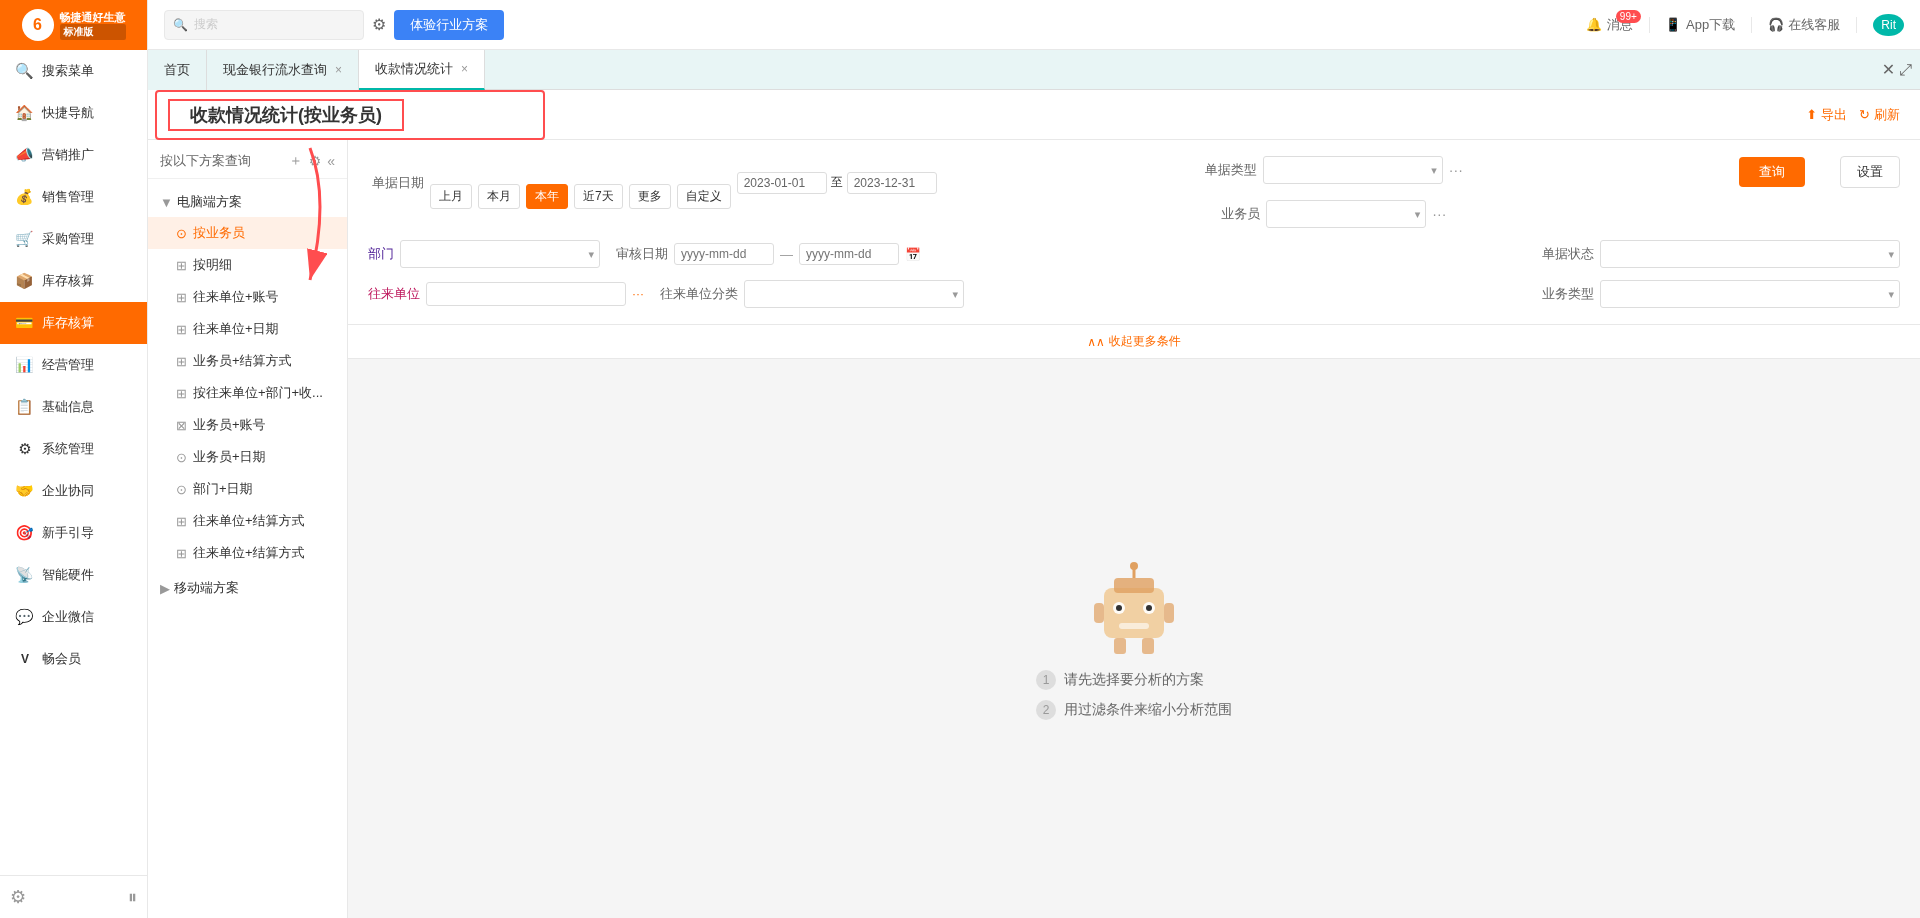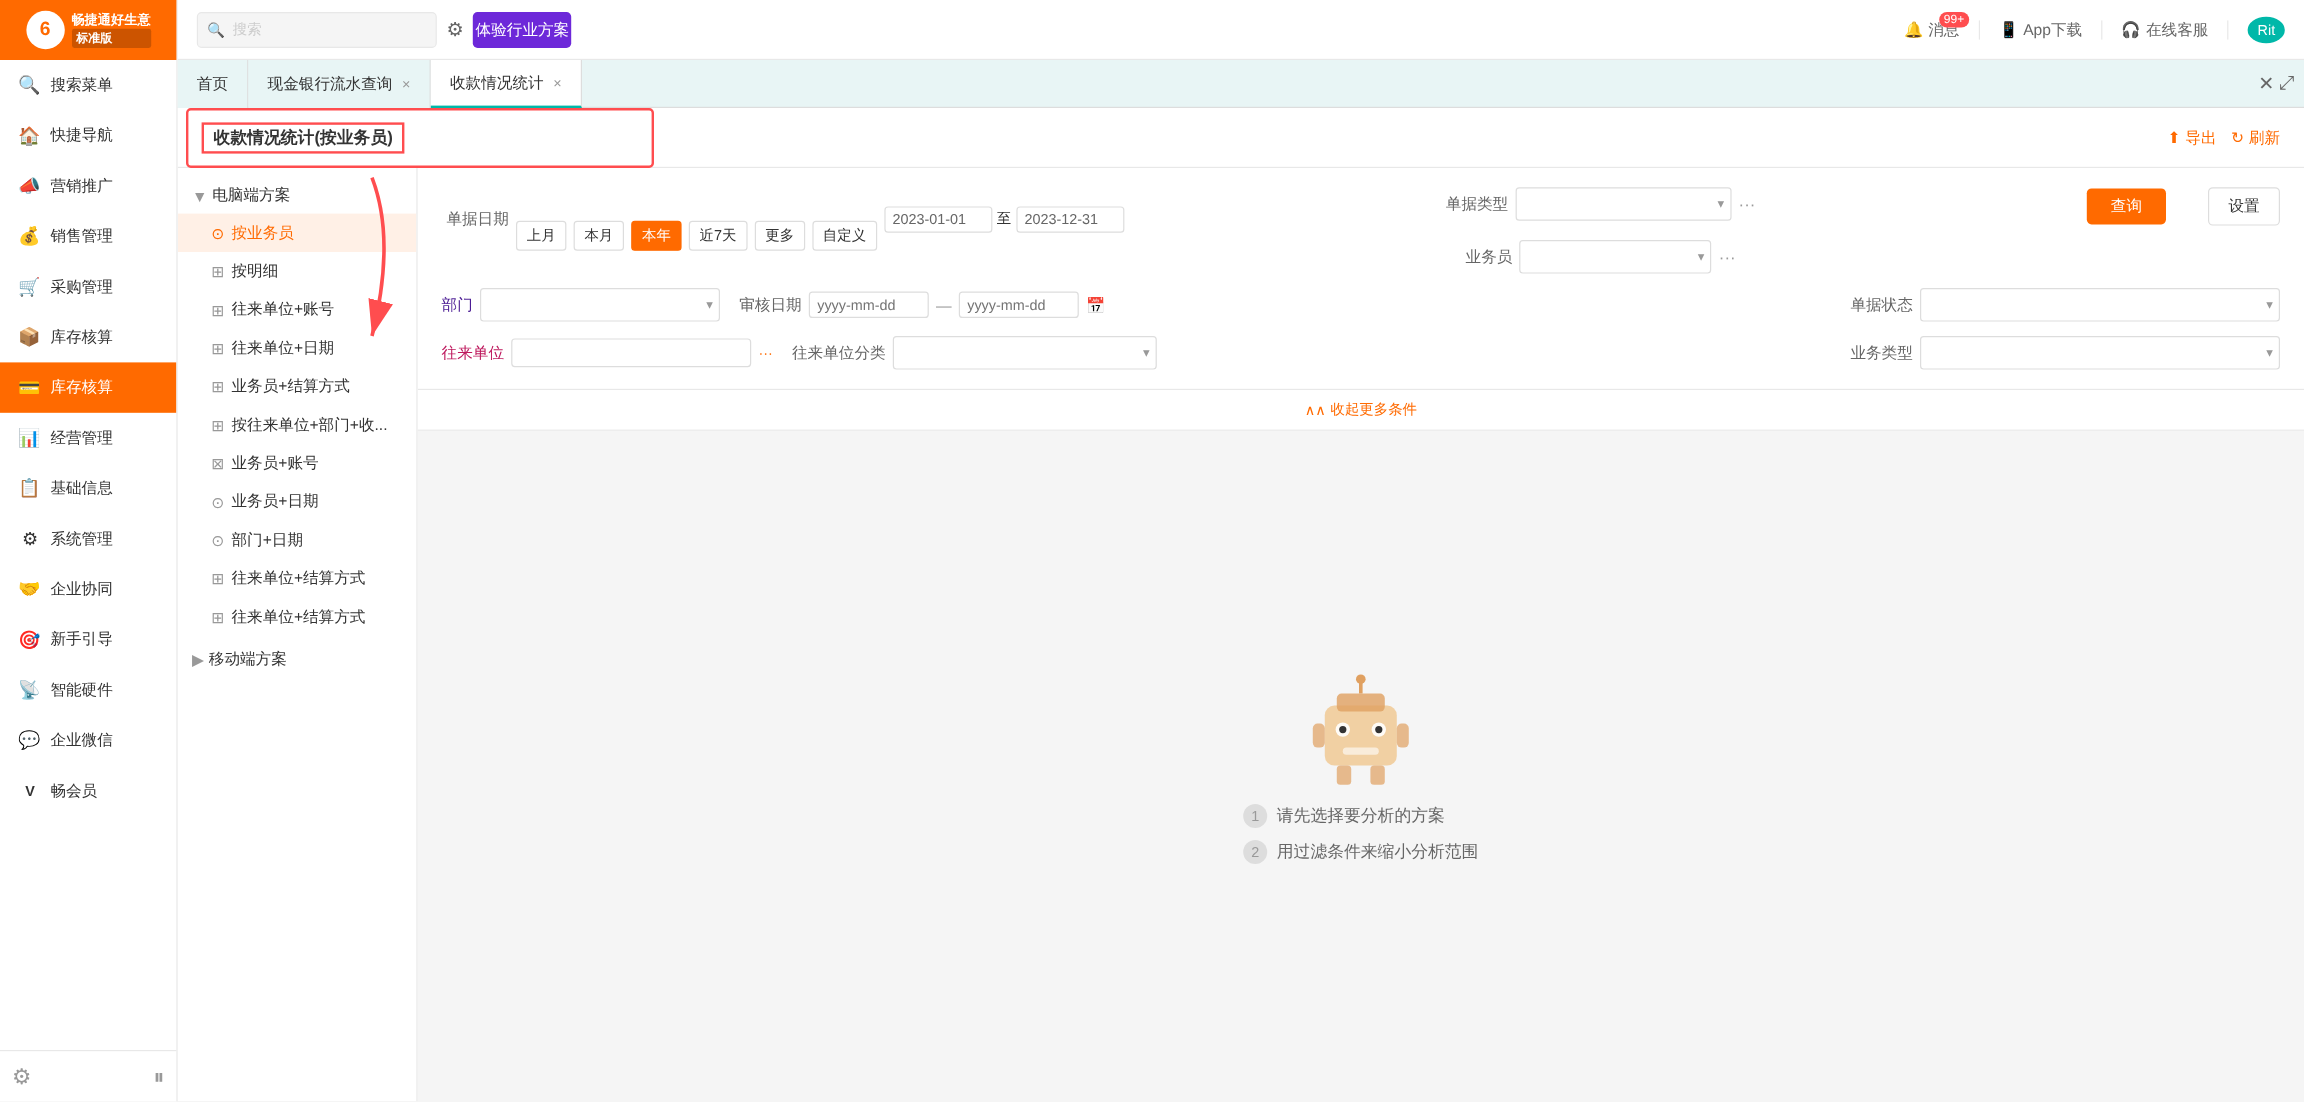--- a/index.html
+++ b/index.html
@@ -84,25 +84,25 @@
       height: 30px;
       border: 1px solid #e8e8e8;
       border-radius: 4px;
       background: #f5f5f5;
       padding: 0 8px;
       color: #999;
       font-size: 12px;
       display: flex; align-items: center;
     }
     .topbar-btn-industry {
-      background: #6d28d9;
+      background: #3b82f6;
       color: #fff;
       border: none;
       border-radius: 4px;
-      padding: 6px 2px;
+      padding: 6px 16px;
       cursor: pointer;
       font-size: 13px;
     }
     .topbar-right { display: flex; align-items: center; gap: 16px; }
     .topbar-msg { display: flex; align-items: center; gap: 4px; color: #666; font-size: 13px; cursor: pointer; position: relative; }
     .badge { background: #ff4d4f; color: #fff; border-radius: 10px; font-size: 10px; padding: 1px 4px; position: absolute; top: -6px; right: -8px; }
     .topbar-user { color: #333; font-size: 13px; }
 
     
     .tabs-bar {
@@ -144,25 +144,25 @@
     .page-header {
       height: 50px;
       background: #fff;
       display: flex;
       align-items: center;
       padding: 0 20px;
       border-bottom: 1px solid #e8e8e8;
       justify-content: space-between;
     }
     .page-title {
-      font-size: 14px;
+      font-size: 18px;
       color: #333;
       font-weight: bold;
       border: 2px solid #ff4d4f;
-      padding: 2px 8px;
+      padding: 2px 20px;
       display: inline-block;
     }
     .page-header-actions { display: flex; align-items: center; gap: 12px; }
     .btn-export { color: #ff6a00; background: none; border: none; cursor: pointer; font-size: 13px; display: flex; align-items: center; gap: 4px; }
     .btn-refresh { color: #ff6a00; background: none; border: none; cursor: pointer; font-size: 13px; display: flex; align-items: center; gap: 4px; }
 
     
     .content-area {
       flex: 1;
       display: flex;
@@ -562,20 +562,28 @@
       <button class="btn-refresh">
         <span>↻</span>
         <span>刷新</span>
       </button>
     </div>
   </div>
 
   <div class="content-area">
 
     <div class="left-panel">
+      <div class="left-panel-header">
+        <span class="left-panel-title">按以下方案查询</span>
+        <div class="left-panel-actions">
+          <button class="panel-action-btn">＋</button>
+          <button class="panel-action-btn">⚙</button>
+          <button class="panel-action-btn">«</button>
+        </div>
+      </div>
       <div class="left-panel-body">
 
         <div class="scheme-group">
           <div class="scheme-group-header">
             <span class="scheme-group-icon">▼</span>
             <span class="scheme-group-label">电脑端方案</span>
           </div>
           <div class="scheme-item active">
             <span class="item-icon">⊙</span>
             <span>按业务员</span>

